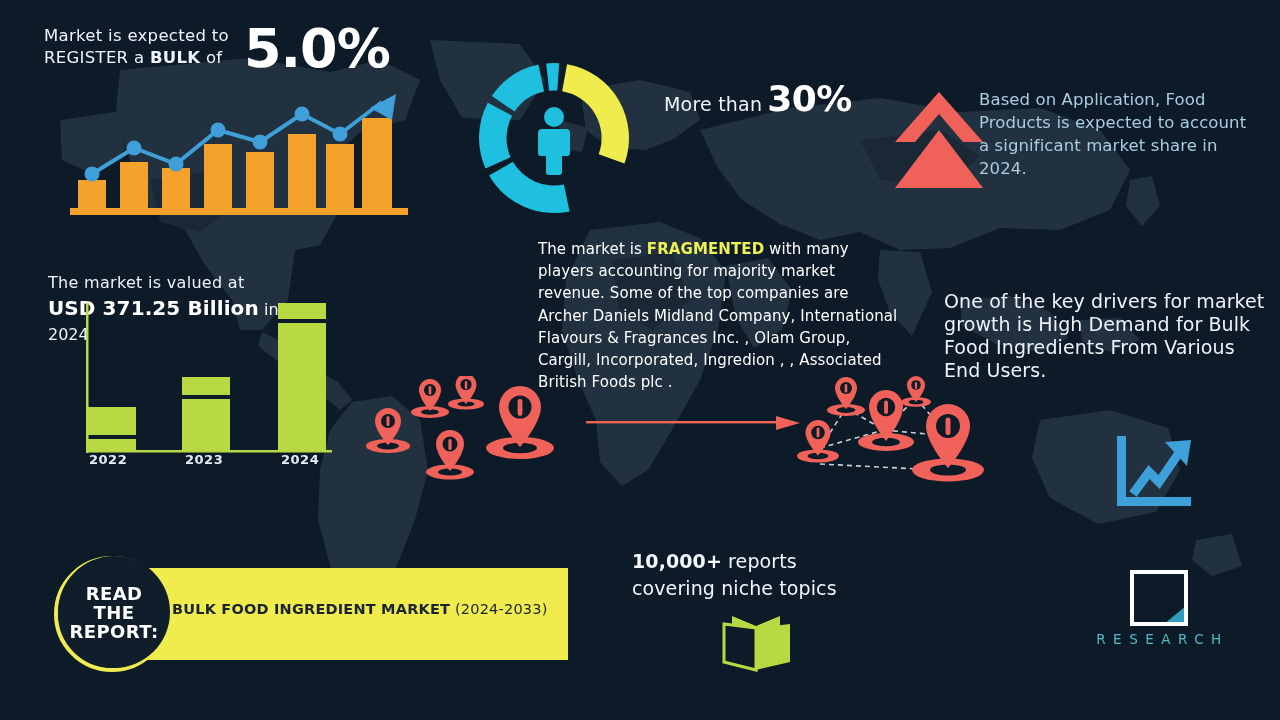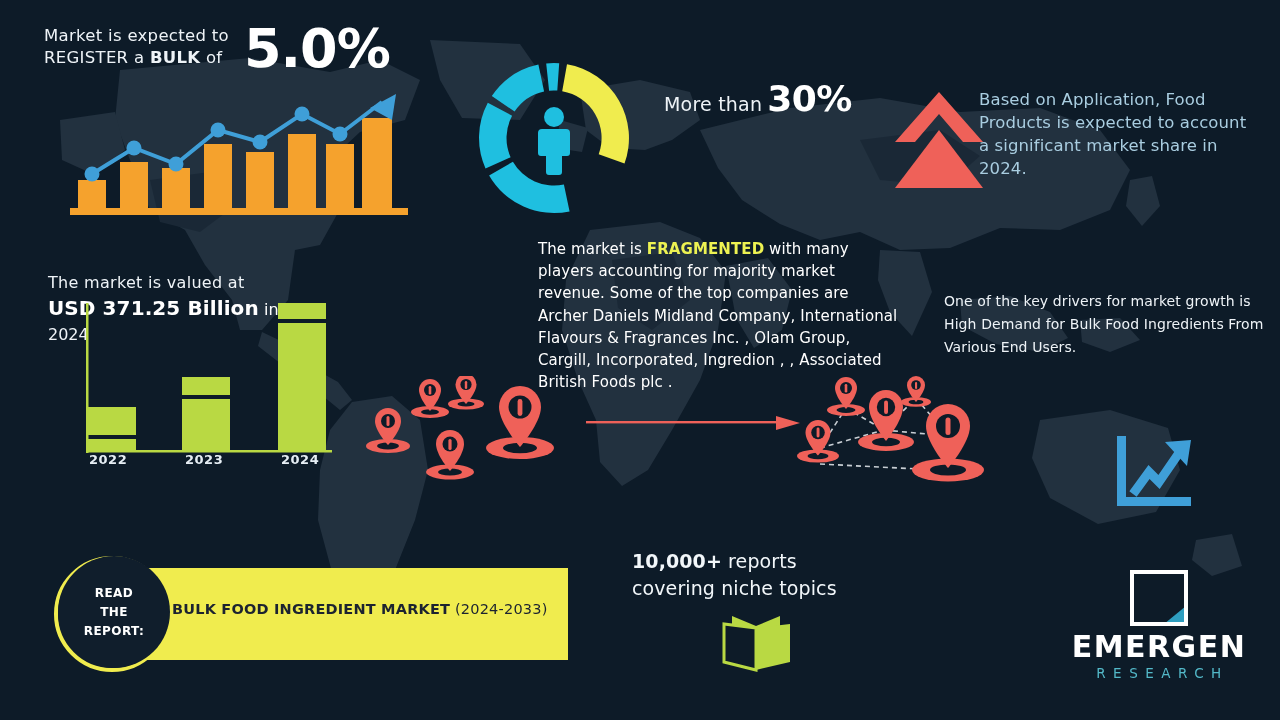--- a/index.html
+++ b/index.html
@@ -61,35 +61,35 @@
   #revenue-bars{left:78px;top:295px;width:262px;height:175px;}
   .bar-axis-labels{position:absolute;left:75px;top:452px;width:262px;height:20px;font-weight:bold;}
   .bar-axis-labels span{position:absolute;font-size:13px;color:#e6eef4;letter-spacing:.5px;}
 
   
   #fragmented-note{left:538px;top:238px;width:360px;font-size:15px;line-height:22.2px;
       color:#ffffff;letter-spacing:.1px;}
   #fragmented-note .hl{color:#edf252;font-weight:bold;}
 
   
-  #driver-note{left:944px;top:290px;width:330px;font-size:14px;line-height:23px;
+  #driver-note{left:944px;top:290px;width:330px;font-size:19px;line-height:23px;
       color:#eef3f7;letter-spacing:.1px;}
 
   
   #pins-left{left:362px;top:376px;width:196px;height:104px;}
   #pins-right{left:788px;top:372px;width:202px;height:116px;}
   #flow-arrow{left:586px;top:414px;width:214px;height:18px;}
 
   
   #growth-icon{left:1113px;top:432px;width:82px;height:84px;}
   #report-circle{position:absolute;left:54px;top:556px;width:116px;height:116px;border-radius:50%;
       background:#101e2c;border:4px solid #f0ec4e;box-sizing:border-box;z-index:4;}
   #report-circle-inner{position:absolute;left:58px;top:556px;width:112px;height:112px;border-radius:50%;
       background:#101e2c;z-index:5;display:flex;align-items:center;justify-content:center;}
-  #report-label{font-size:12px;font-weight:bold;color:#ffffff;text-align:center;line-height:19px;
+  #report-label{font-size:18px;font-weight:bold;color:#ffffff;text-align:center;line-height:19px;
       letter-spacing:.4px;}
   #report-bar{position:absolute;left:104px;top:568px;width:464px;height:92px;background:#f0ec4e;z-index:3;}
   #report-title{position:absolute;left:172px;top:601px;font-size:14.5px;font-weight:bold;color:#1c2330;
       letter-spacing:.2px;z-index:6;white-space:nowrap;}
   #report-title .years{font-weight:normal;}
 
   
   #reports-block{left:632px;top:548px;width:250px;}
   .rep-l{font-size:19px;color:#f2f7fa;line-height:27px;letter-spacing:.1px;}
   .rep-l b{font-weight:bold;}
@@ -383,17 +383,16 @@
   </div>
 
   <div class="abs" id="logo-block">
     <div id="logo-mark">
       <svg viewBox="0 0 58 56" width="58" height="56" xmlns="http://www.w3.org/2000/svg">
         <rect x="2" y="2" width="54" height="52" fill="none" stroke="#ffffff" stroke-width="4"></rect>
         <path d="M34 54 L56 54 L56 36 Z" fill="#2e9ec0"></path>
         <rect x="2" y="2" width="54" height="52" fill="none" stroke="#ffffff" stroke-width="4"></rect>
       </svg>
     </div>
-    <div id="logo-name">EMERGEN</div>
     <div id="logo-sub">RESEARCH</div>
   </div>
 
 </div>
 
 </body></html>

